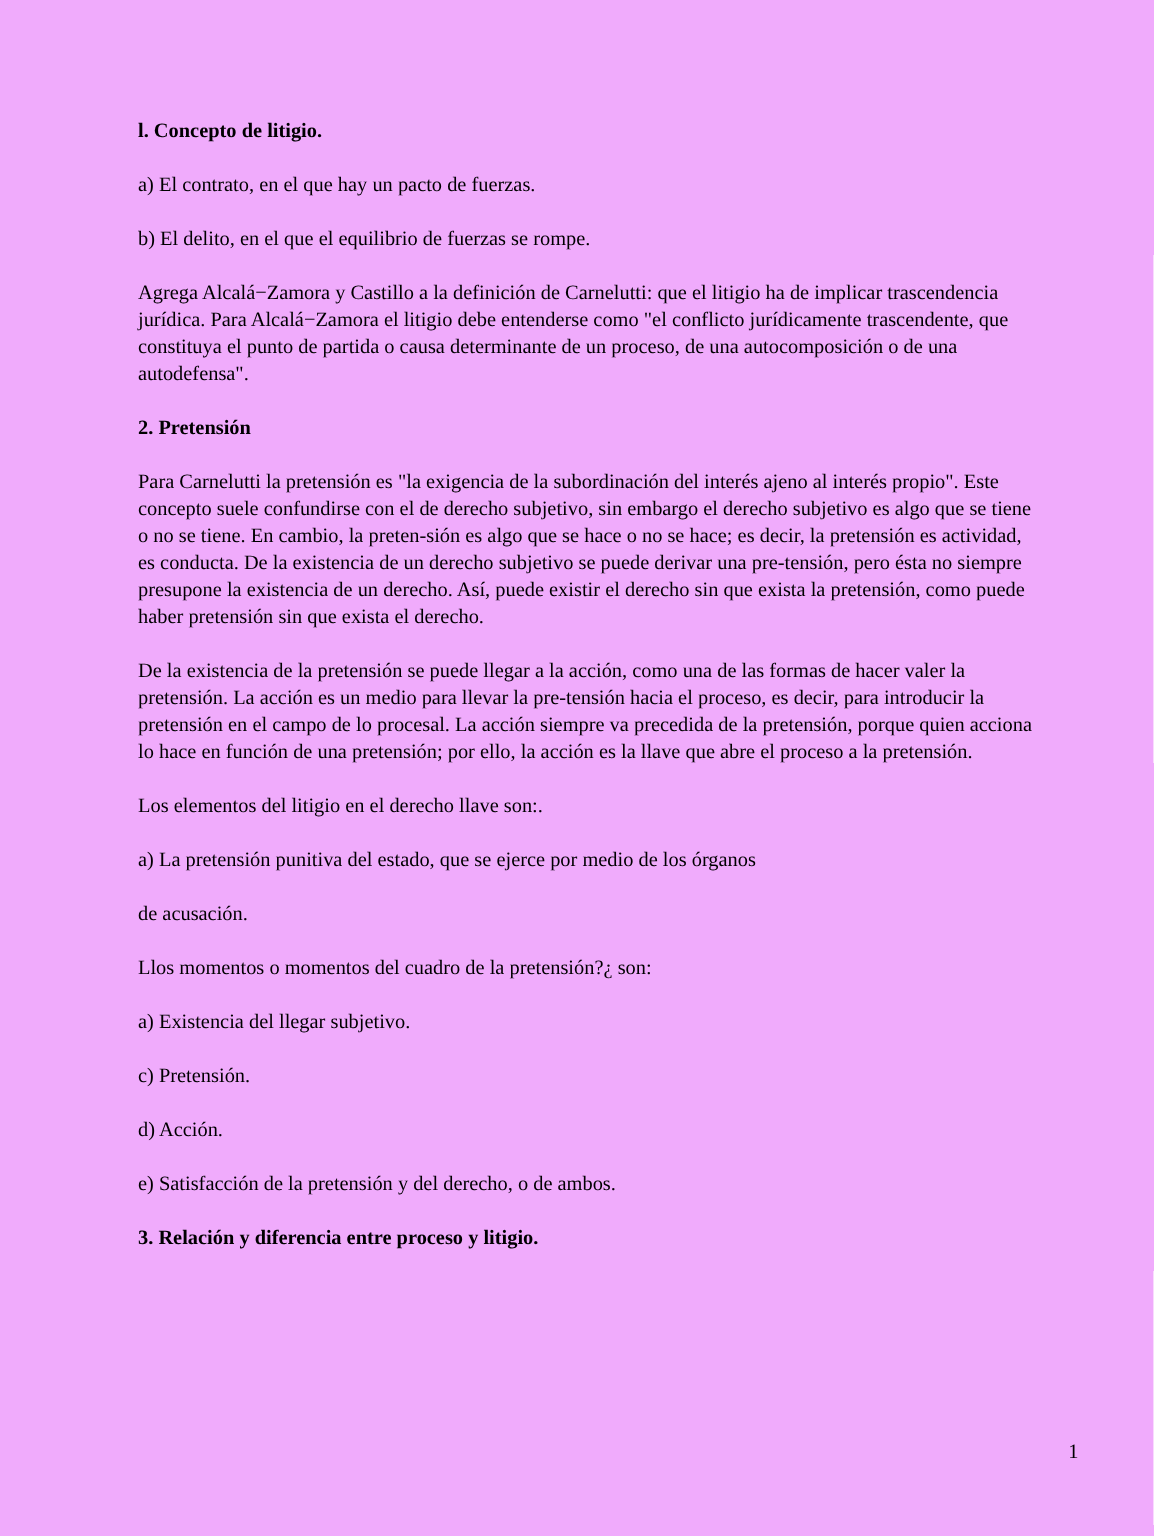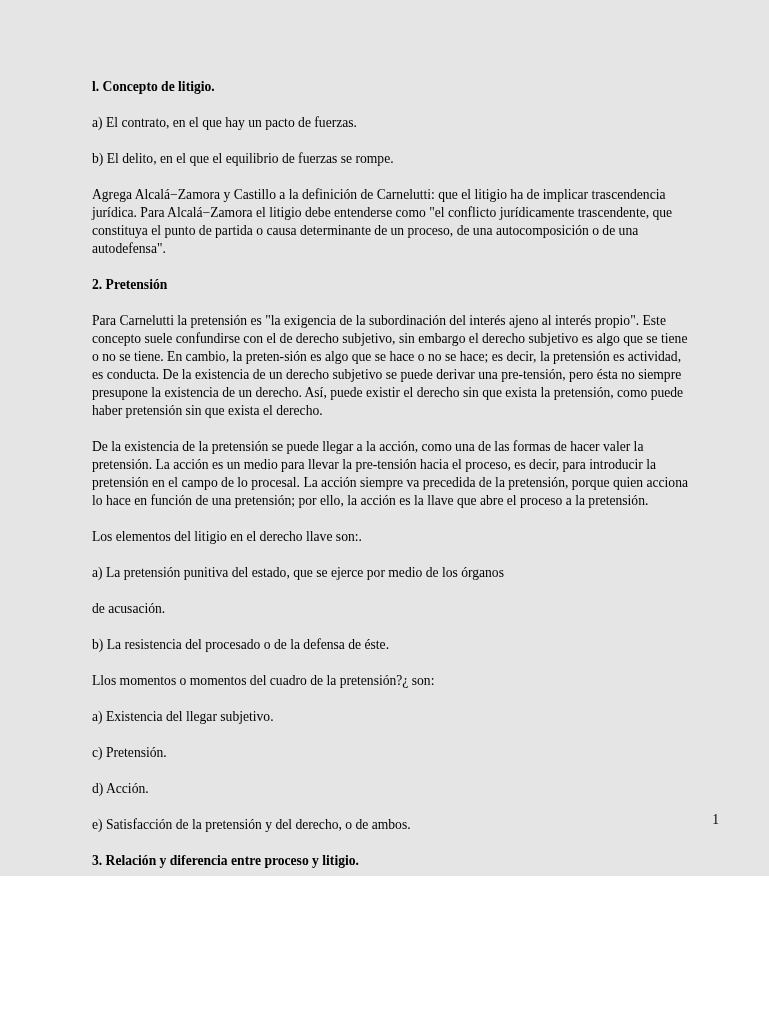--- a/index.html
+++ b/index.html
@@ -5,22 +5,22 @@
     * { margin: 0; padding: 0; box-sizing: border-box; }
 
     html, body {
       background: #ffffff;
       font-family: "Liberation Serif", serif;
     }
 
     .page {
       position: relative;
       width: 769px;
-      height: 876px;
-      background: #e5e5e5;
+      height: 1024px;
+      background: #f0abfc;
       color: #000000;
       padding: 78px 80px 0 92px;
       overflow: hidden;
     }
 
     .document-body {
       width: 600px;
     }
 
     .document-body p.paragraph,
@@ -53,21 +53,20 @@
   <h3 class="heading">l. Concepto de litigio.</h3>
       <p class="paragraph">a) El contrato, en el que hay un pacto de fuerzas.</p>
       <p class="paragraph">b) El delito, en el que el equilibrio de fuerzas se rompe.</p>
       <p class="paragraph">Agrega Alcalá−Zamora y Castillo a la definición de Carnelutti: que el litigio ha de implicar trascendencia jurídica. Para Alcalá−Zamora el litigio debe entenderse como "el conflicto jurídicamente trascendente, que constituya el punto de partida o causa determinante de un proceso, de una autocomposición o de una autodefensa".</p>
       <h3 class="heading">2. Pretensión</h3>
       <p class="paragraph">Para Carnelutti la pretensión es "la exigencia de la subordinación del interés ajeno al interés propio". Este concepto suele confundirse con el de derecho subjetivo, sin embargo el derecho subjetivo es algo que se tiene o no se tiene. En cambio, la preten-sión es algo que se hace o no se hace; es decir, la pretensión es actividad, es conducta. De la existencia de un derecho subjetivo se puede derivar una pre-tensión, pero ésta no siempre presupone la existencia de un derecho. Así, puede existir el derecho sin que exista la pretensión, como puede haber pretensión sin que exista el derecho.</p>
       <p class="paragraph">De la existencia de la pretensión se puede llegar a la acción, como una de las formas de hacer valer la pretensión. La acción es un medio para llevar la pre-tensión hacia el proceso, es decir, para introducir la pretensión en el campo de lo procesal. La acción siempre va precedida de la pretensión, porque quien acciona lo hace en función de una pretensión; por ello, la acción es la llave que abre el proceso a la pretensión.</p>
       <p class="paragraph">Los elementos del litigio en el derecho llave son:.</p>
       <p class="paragraph">a) La pretensión punitiva del estado, que se ejerce por medio de los órganos</p>
       <p class="paragraph">de acusación.</p>
-      <p class="paragraph">b) La resistencia del procesado o de la defensa de éste.</p>
       <p class="paragraph">Llos momentos o momentos del cuadro de la pretensión?¿ son:</p>
       <p class="paragraph">a) Existencia del llegar subjetivo.</p>
       <p class="paragraph">c) Pretensión.</p>
       <p class="paragraph">d) Acción.</p>
       <p class="paragraph">e) Satisfacción de la pretensión y del derecho, o de ambos.</p>
       <h3 class="heading">3. Relación y diferencia entre proceso y litigio.</h3>
     </div>
   <div class="page-number">1</div>
 </div>
 

